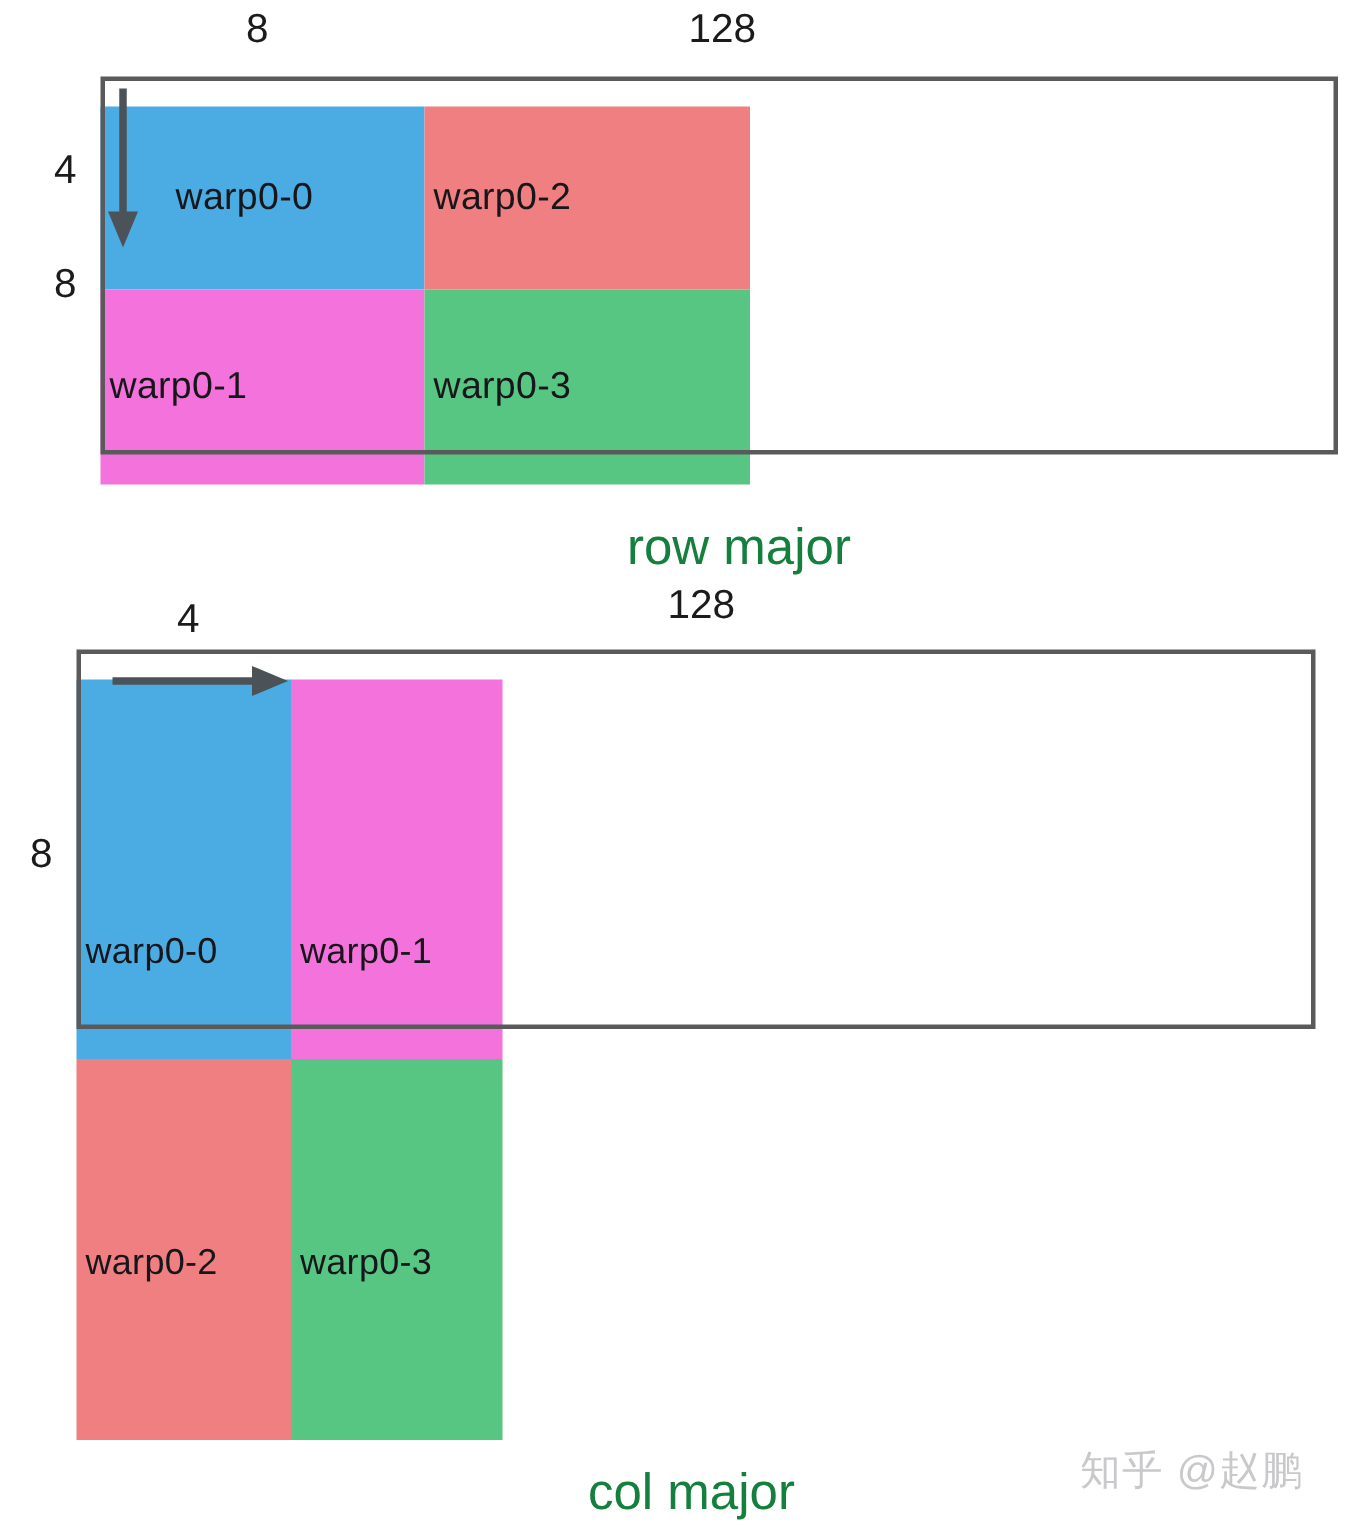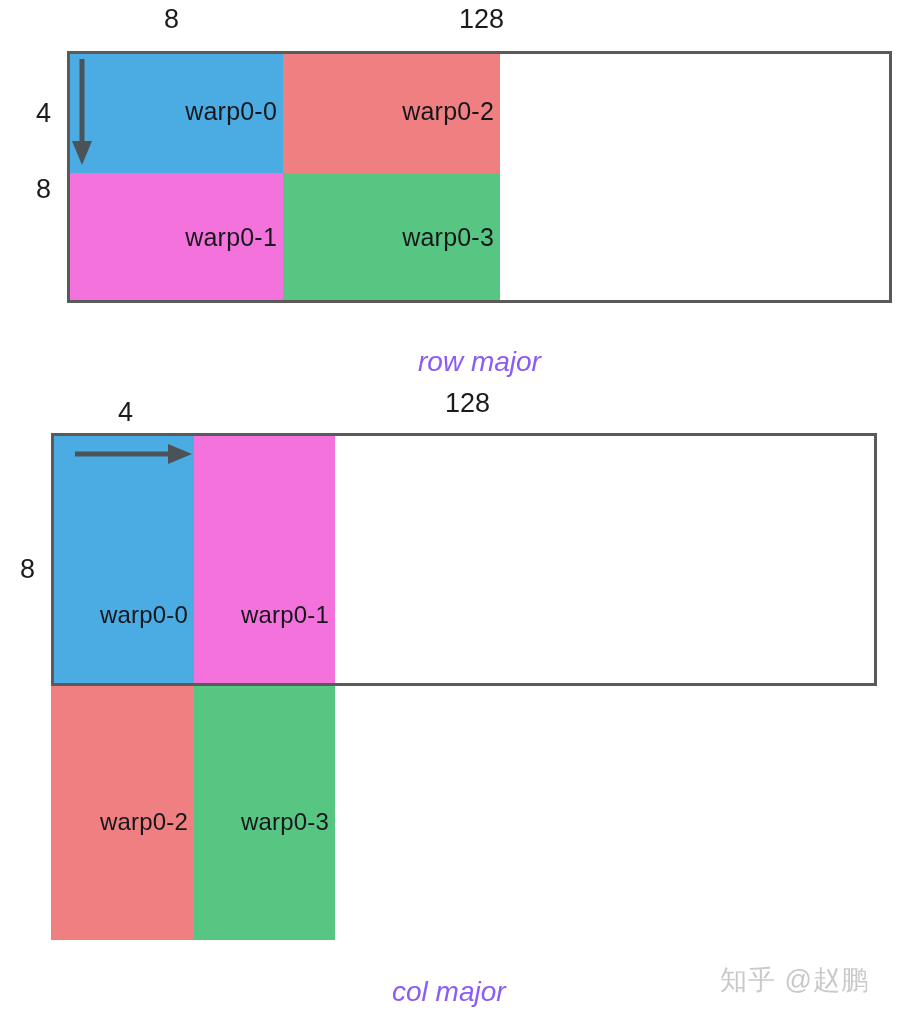--- a/index.html
+++ b/index.html
@@ -28,45 +28,45 @@
     box-sizing: border-box;
     background: transparent;
     pointer-events: none;
   }
   .cell {
     position: absolute;
     box-sizing: border-box;
     display: flex;
     align-items: center;
     justify-content: center;
-    text-align: right;
+    text-align: left;
     font-size: 25px;
     color: #17171b;
     line-height: 1.25;
     letter-spacing: 0.2px;
+    margin-top: 20px;
   }
   .cell-label {
     display: block;
     width: 100%;
     padding: 0 6px;
     box-sizing: border-box;
     word-break: break-word;
   }
   .dim-label {
     position: absolute;
     font-size: 27px;
     color: #1b1b1b;
     white-space: nowrap;
   }
   .caption {
     position: absolute;
-    font-size: 28px;
-    color: #8b5cf6;
+    font-size: 34px;
+    color: #15803d;
     white-space: nowrap;
-    font-style: italic;
   }
   .watermark {
     position: absolute;
     font-size: 27px;
     color: #c9c9cc;
     white-space: nowrap;
     letter-spacing: 1px;
   }
   .arrow-svg { position: absolute; overflow: visible; }
 </style>

